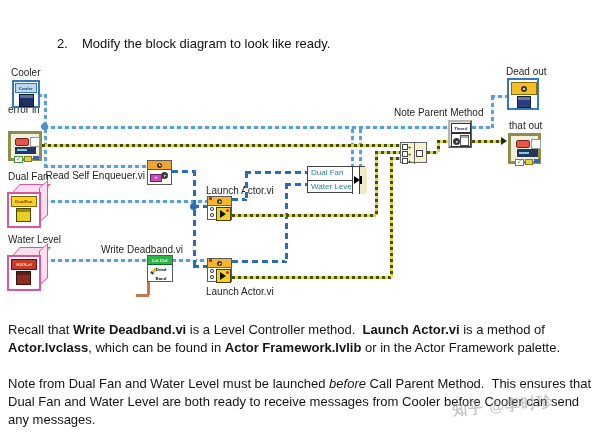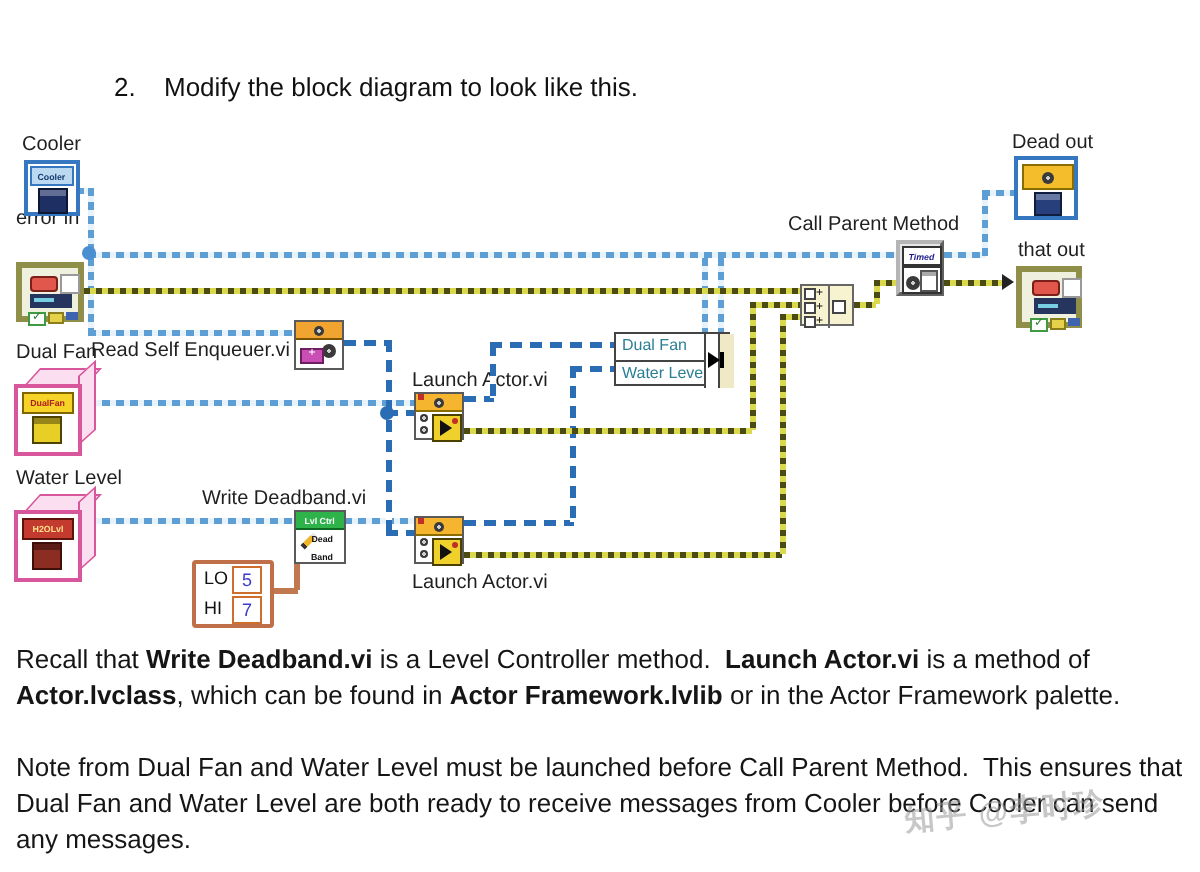--- a/index.html
+++ b/index.html
@@ -54,21 +54,21 @@
   .vi{border:1px solid #5a5a5a;background:#fff;}
   .vi-head{position:absolute;left:0;top:0;right:0;display:flex;align-items:center;justify-content:center;}
 </style>
 </head>
 <body>
 
 <div class="page">
 
   <div class="instr">
     <span class="num">2.</span>
-    <span>Modify the block diagram to look like this.</span>
+    <span>Modify the block diagram to look like ready.</span>
   </div>
 
   <div id="wires">
       <div class="wire chain-h" style="left: 38px; top: 94px; width: 8px;"></div>
       <div class="wire chain-v" style="left: 44px; top: 94px; height: 73px;"></div>
       <div class="wire chain-h" style="left: 44px; top: 126px; width: 404px;"></div>
       <div class="wire chain-h" style="left: 44px; top: 165px; width: 104px;"></div>
       <div class="wire chain-h" style="left: 44px; top: 200px; width: 164px;"></div>
       <div class="wire chain-h" style="left: 44px; top: 259px; width: 104px;"></div>
       <div class="wire chain-h" style="left: 172px; top: 259px; width: 36px;"></div>
@@ -105,21 +105,21 @@
   <div class="dot" style="left:190px;top:203px;background:#2a6db5;"></div>
 
   <div class="dlabel" style="left:11px;top:67px;">Cooler</div>
   <div class="dlabel" style="left:8px;top:104px;">error in</div>
   <div class="dlabel" style="left:8px;top:171px;">Dual Fan</div>
   <div class="dlabel" style="left:8px;top:234px;">Water Level</div>
   <div class="dlabel" style="left:30px;top:170px;width:115px;text-align:right;">Read Self Enqueuer.vi</div>
   <div class="dlabel" style="left:206px;top:185px;">Launch Actor.vi</div>
   <div class="dlabel" style="left:101px;top:244px;">Write Deadband.vi</div>
   <div class="dlabel" style="left:206px;top:286px;">Launch Actor.vi</div>
-  <div class="dlabel" style="left:394px;top:107px;">Call Parent Method</div>
+  <div class="dlabel" style="left:394px;top:107px;">Note Parent Method</div>
   <div class="dlabel" style="left:506px;top:66px;">Dead out</div>
   <div class="dlabel" style="left:509px;top:120px;">that out</div>
 
   <div class="node" style="left:12px;top:80px;width:28px;height:28px;border:2px solid #3577c0;background:#fff;">
     <div class="badge" style="left:1px;top:1px;width:20px;height:8px;background:#bcd9f2;border:1px solid #3577c0;">
       <span class="micro" style="color:#163c6e;">Cooler</span>
     </div>
     <div class="mcube" style="left:5px;top:12px;width:13px;height:11px;background:#1d2f63;box-shadow:inset 0 3px 0 rgba(255,255,255,.3);border:1px solid #0c1733;"></div>
   </div>
 
@@ -195,26 +195,20 @@
     </div>
     <div style="position:absolute;left:1px;top:0;width:3px;height:3px;background:#c03028;"></div>
     <div class="gear" style="position:absolute;left:2px;top:10px;width:4px;height:4px;"></div>
     <div class="gear" style="position:absolute;left:2px;top:16px;width:4px;height:4px;"></div>
     <div style="position:absolute;left:8px;top:10px;width:13px;height:12px;background:#f0d02a;border:1px solid #4a4000;">
       <div class="tri-r" style="position:absolute;left:3px;top:2px;"></div>
       <div style="position:absolute;right:1px;top:1px;width:3px;height:3px;border-radius:50%;background:#c03028;"></div>
     </div>
   </div>
 
-  <div class="node" style="left:96px;top:280px;width:41px;height:34px;border:2px solid #bf7048;border-radius:2px;background:#fff;">
-    <div style="position:absolute;left:4px;top:2px;font-size:9px;color:#111;">LO</div>
-    <div style="position:absolute;left:18px;top:1px;width:13px;height:12px;border:1px solid #cf6f2e;font-size:9px;line-height:12px;text-align:center;color:#3b3bd0;">5</div>
-    <div style="position:absolute;left:4px;top:17px;font-size:9px;color:#111;">HI</div>
-    <div style="position:absolute;left:18px;top:16px;width:13px;height:12px;border:1px solid #cf6f2e;font-size:9px;line-height:12px;text-align:center;color:#3b3bd0;">7</div>
-  </div>
 
   <div class="node" style="left:307px;top:166px;width:58px;height:27px;border:1px solid #444;background:#fff;">
     <div style="position:absolute;left:0;top:0;width:41px;height:13px;border-bottom:1px solid #444;font-size:8px;line-height:12px;padding-left:3px;color:#2b7f95;white-space:nowrap;overflow:hidden;">Dual Fan</div>
     <div style="position:absolute;left:0;top:14px;width:41px;height:13px;font-size:8px;line-height:12px;padding-left:3px;color:#2b7f95;white-space:nowrap;overflow:hidden;">Water Level</div>
     <div style="position:absolute;left:44px;top:0;width:7px;height:27px;border-left:1px solid #444;background:#fff;"></div>
     <div style="position:absolute;left:51px;top:0;width:7px;height:27px;border-left:1px solid #444;background:#efe9c5;"></div>
     <div style="position:absolute;left:46px;top:9px;display:flex;align-items:center;">
       <div class="tri-r" style="border-left-color:#000;"></div>
       <div style="width:2px;height:8px;background:#000;"></div>
     </div>
@@ -262,17 +256,17 @@
       <div class="box-dot" style="left:20px;top:3px;width:8px;height:8px;"></div>
       <div class="bar-navy" style="left:6px;top:13px;width:21px;height:8px;"></div>
       <div class="dash-cyan" style="left:8px;top:16px;width:10px;"></div>
       <div class="chk" style="left:4px;top:23px;width:7px;height:5px;">✓</div>
       <div class="bit-y" style="left:14px;top:23px;width:6px;height:4px;"></div>
       <div class="bit-b" style="left:23px;top:23px;width:6px;height:4px;"></div>
     </div>
   </div>
 
   <div class="para" style="top:321px;"><span>Recall that </span><span style="font-weight: bold;">Write Deadband.vi</span><span> is a Level Controller method.&nbsp; </span><span style="font-weight: bold;">Launch Actor.vi</span><span> is a method of </span><span style="font-weight: bold;">Actor.lvclass</span><span>, which can be found in </span><span style="font-weight: bold;">Actor Framework.lvlib</span><span> or in the Actor Framework palette.</span></div>
-  <div class="para" style="top:375px;"><span>Note from Dual Fan and Water Level must be launched </span><span style="">before</span><span> Call Parent Method.&nbsp; This ensures that Dual Fan and Water Level are both ready to receive messages from Cooler before Cooler can send any messages.</span></div>
+  <div class="para" style="top:375px;"><span>Note from Dual Fan and Water Level must be launched </span><span style="font-style: italic;">before</span><span> Call Parent Method.&nbsp; This ensures that Dual Fan and Water Level are both ready to receive messages from Cooler before Cooler can send any messages.</span></div>
 
   <div class="watermark">知乎 @李时珍</div>
 
 </div>
 
 </body></html>

